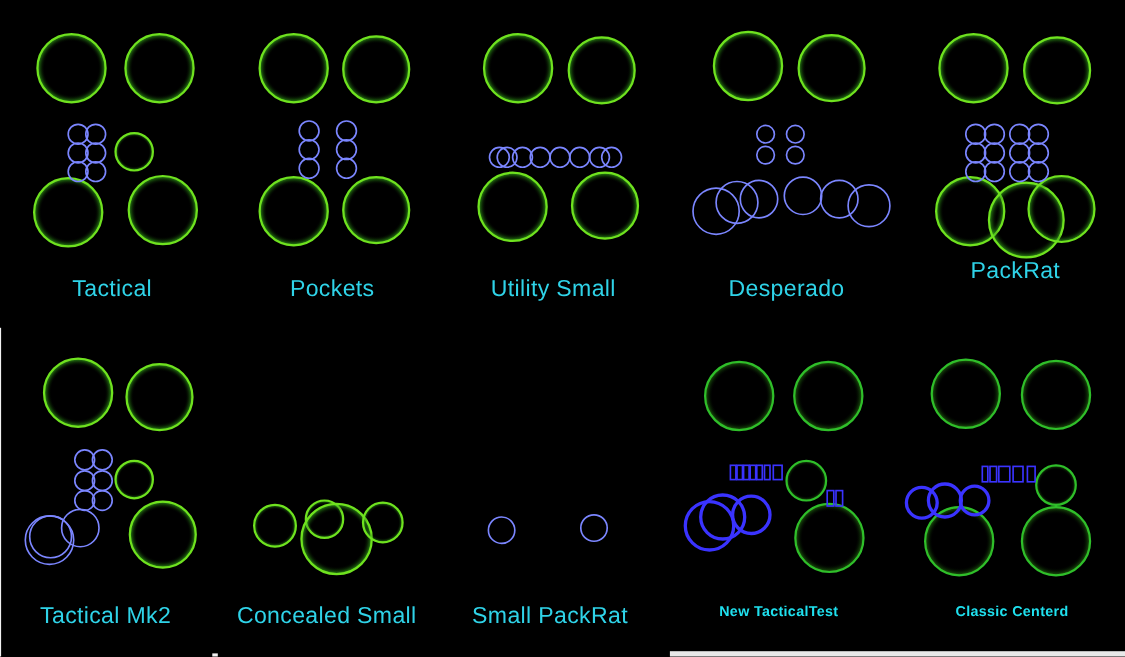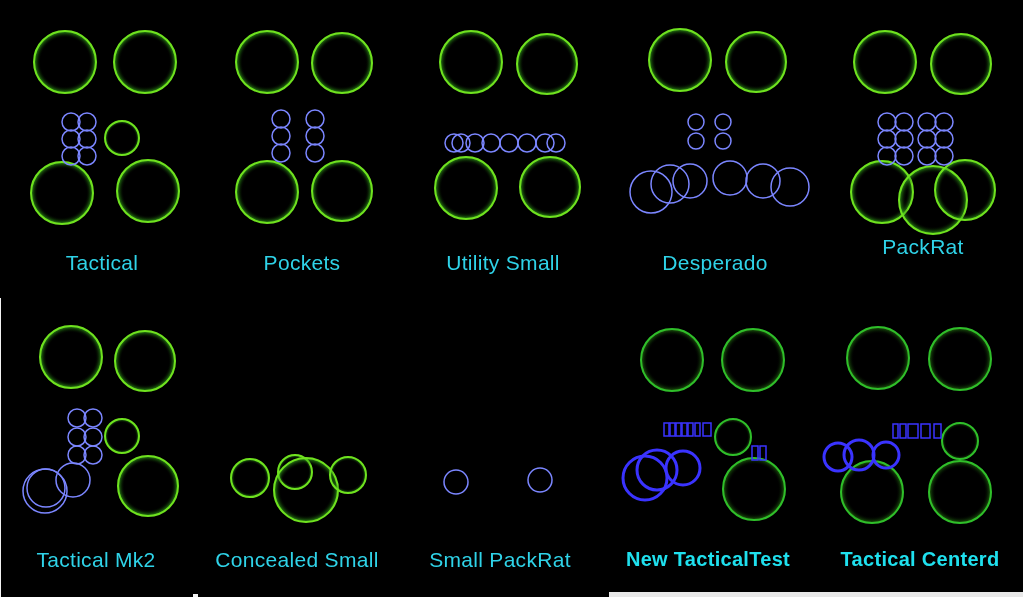--- a/index.html
+++ b/index.html
@@ -1,19 +1,19 @@
 <!DOCTYPE html>
 <html><head>
 <meta charset="utf-8">
 <style>
   html, body { margin: 0; padding: 0; background: #000; }
   body { width: 1023px; height: 597px; position: relative; overflow: hidden; font-family: "Liberation Sans", "DejaVu Sans", sans-serif; }
   #stage { position: absolute; left: 0; top: 0; width: 853px; height: 597px; }
   .tile-label { position: absolute; color: #2fd3e8; font-size: 21px; text-align: center; white-space: nowrap; transform: translateX(-50%); letter-spacing: 0.3px; }
-  .tile-label.bold { font-weight: bold; font-size: 20px; color: #1fe0ee; }
+  .tile-label.bold { font-weight: bold; font-size: 13px; color: #1fe0ee; }
   .edge { position: absolute; background: #f2f2f2; }
 </style>
 </head>
 <body>
 
 <div id="stage">
   <svg id="rings" width="1023" height="597" viewBox="0 0 1023 597" xmlns="http://www.w3.org/2000/svg" style="position:absolute;left:0;top:0;">
     <defs>
       <radialGradient id="greenGlow" cx="50%" cy="50%" r="50%">
         <stop offset="78%" stop-color="#000" stop-opacity="0"></stop>
@@ -204,18 +204,18 @@
 
   <div class="tile-label" style="left: 102px; top: 251px;">Tactical</div>
   <div class="tile-label" style="left: 302px; top: 251px;">Pockets</div>
   <div class="tile-label" style="left: 503px; top: 251px;">Utility Small</div>
   <div class="tile-label" style="left: 715px; top: 251px;">Desperado</div>
   <div class="tile-label" style="left: 923px; top: 235px;">PackRat</div>
   <div class="tile-label" style="left: 96px; top: 548px;">Tactical Mk2</div>
   <div class="tile-label" style="left: 297px; top: 548px;">Concealed Small</div>
   <div class="tile-label" style="left: 500px; top: 548px;">Small PackRat</div>
   <div class="tile-label bold" style="left: 708px; top: 548px;">New TacticalTest</div>
-  <div class="tile-label bold" style="left: 920px; top: 548px;">Tactical Centerd</div>
+  <div class="tile-label bold" style="left: 920px; top: 548px;">Classic Centerd</div>
 
   <div class="edge" style="left:0;top:298px;width:1px;height:299px;"></div>
   <div class="edge" style="left:193px;top:594px;width:5px;height:3px;"></div>
   <div class="edge" style="left:609px;top:592px;width:414px;height:5px;background:#e8e8e8;"></div>
 </div>
 
 </body></html>

